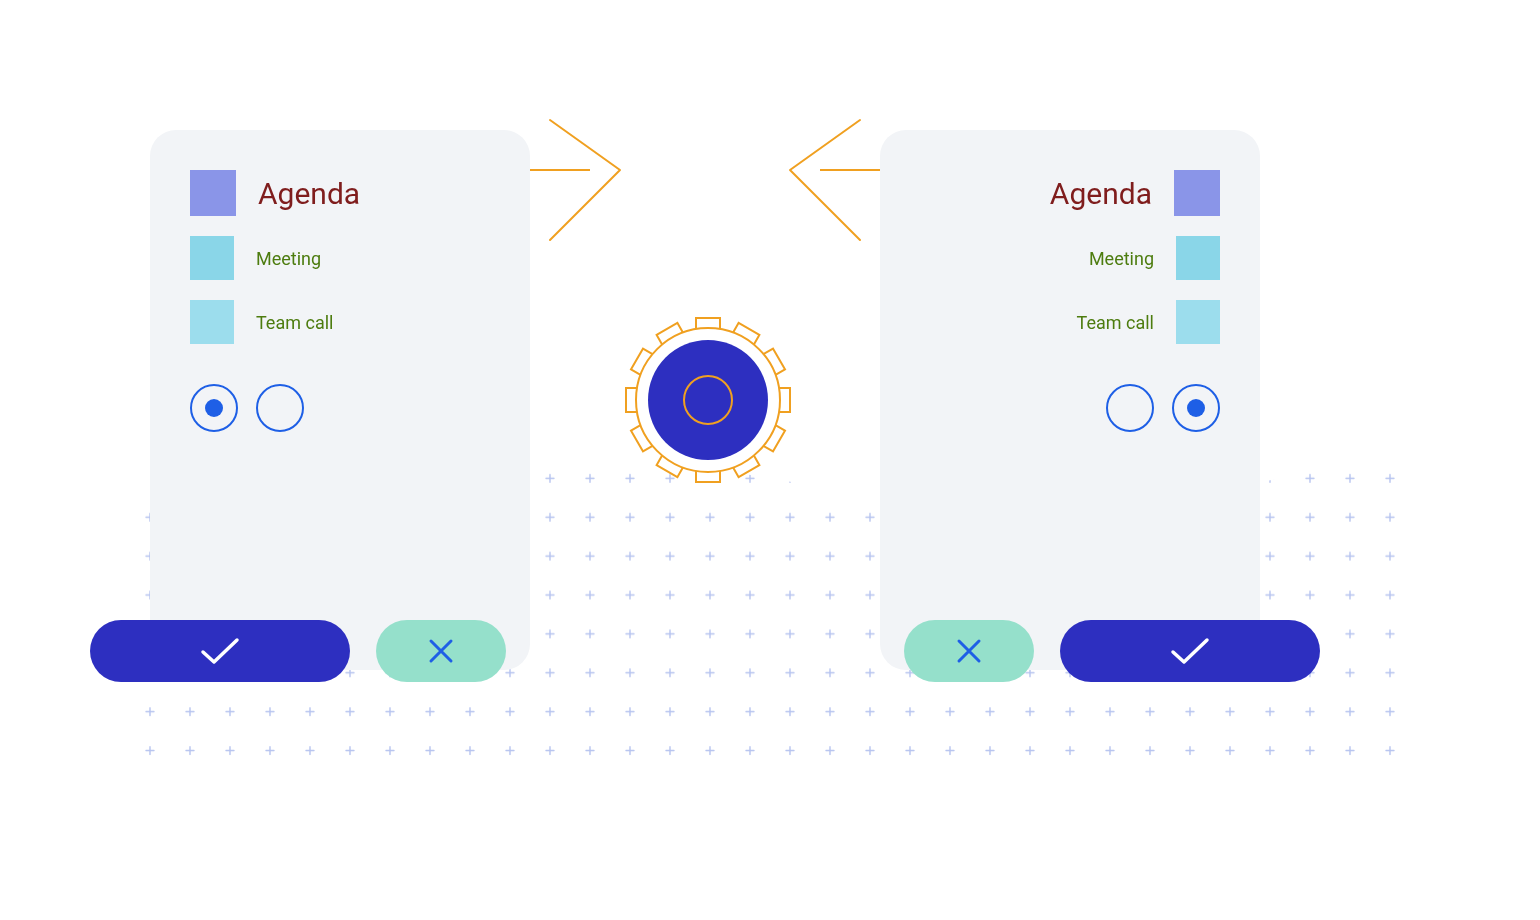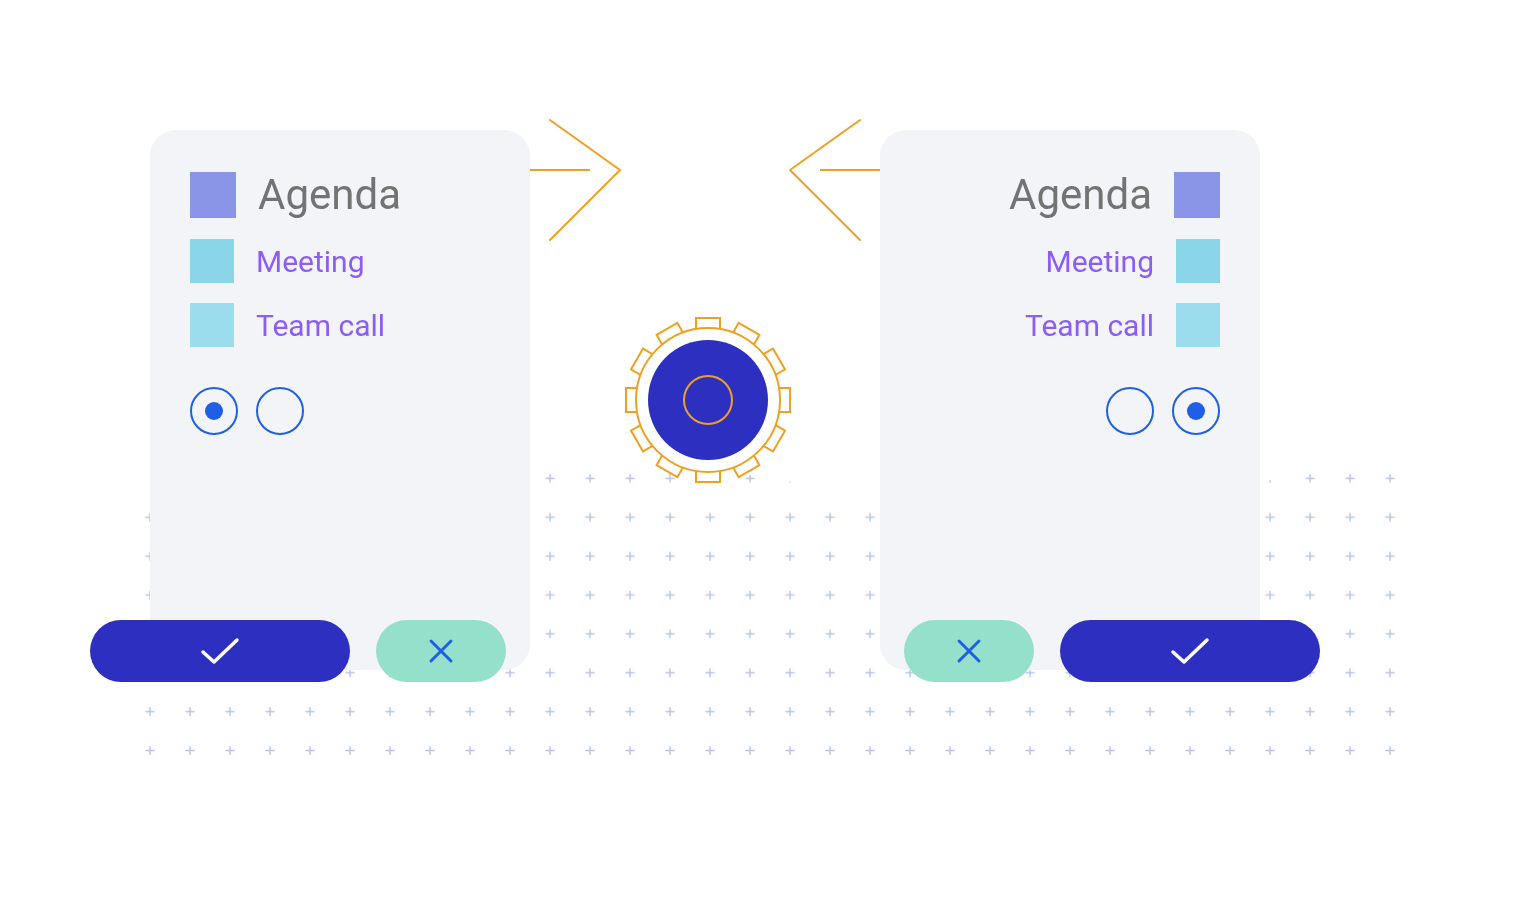--- a/index.html
+++ b/index.html
@@ -44,27 +44,27 @@
   }
   .row.mirror { flex-direction: row-reverse; }
   .sq {
     width: 44px; height: 44px; flex-shrink:0;
   }
   .sq.big { width: 46px; height:46px; }
   .sq.purple { background: #8a95e8; }
   .sq.cyan   { background: #8ad6e8; }
   .sq.cyan2  { background: #9cdded; }
   .title {
-    font-size: 42px;
-    color: #737373;
+    font-size: 30px;
+    color: #7f1d1d;
     font-weight: 400;
   }
   .item {
-    font-size: 30px;
-    color: #8b5cf6;
+    font-size: 18px;
+    color: #4d7c0f;
     font-weight: 400;
   }
   .radios {
     display:flex;
     gap: 18px;
     margin-top: 40px;
   }
   .radios.mirror { flex-direction: row-reverse; }
   .radio {
     width: 48px; height:48px; border-radius:50%;

